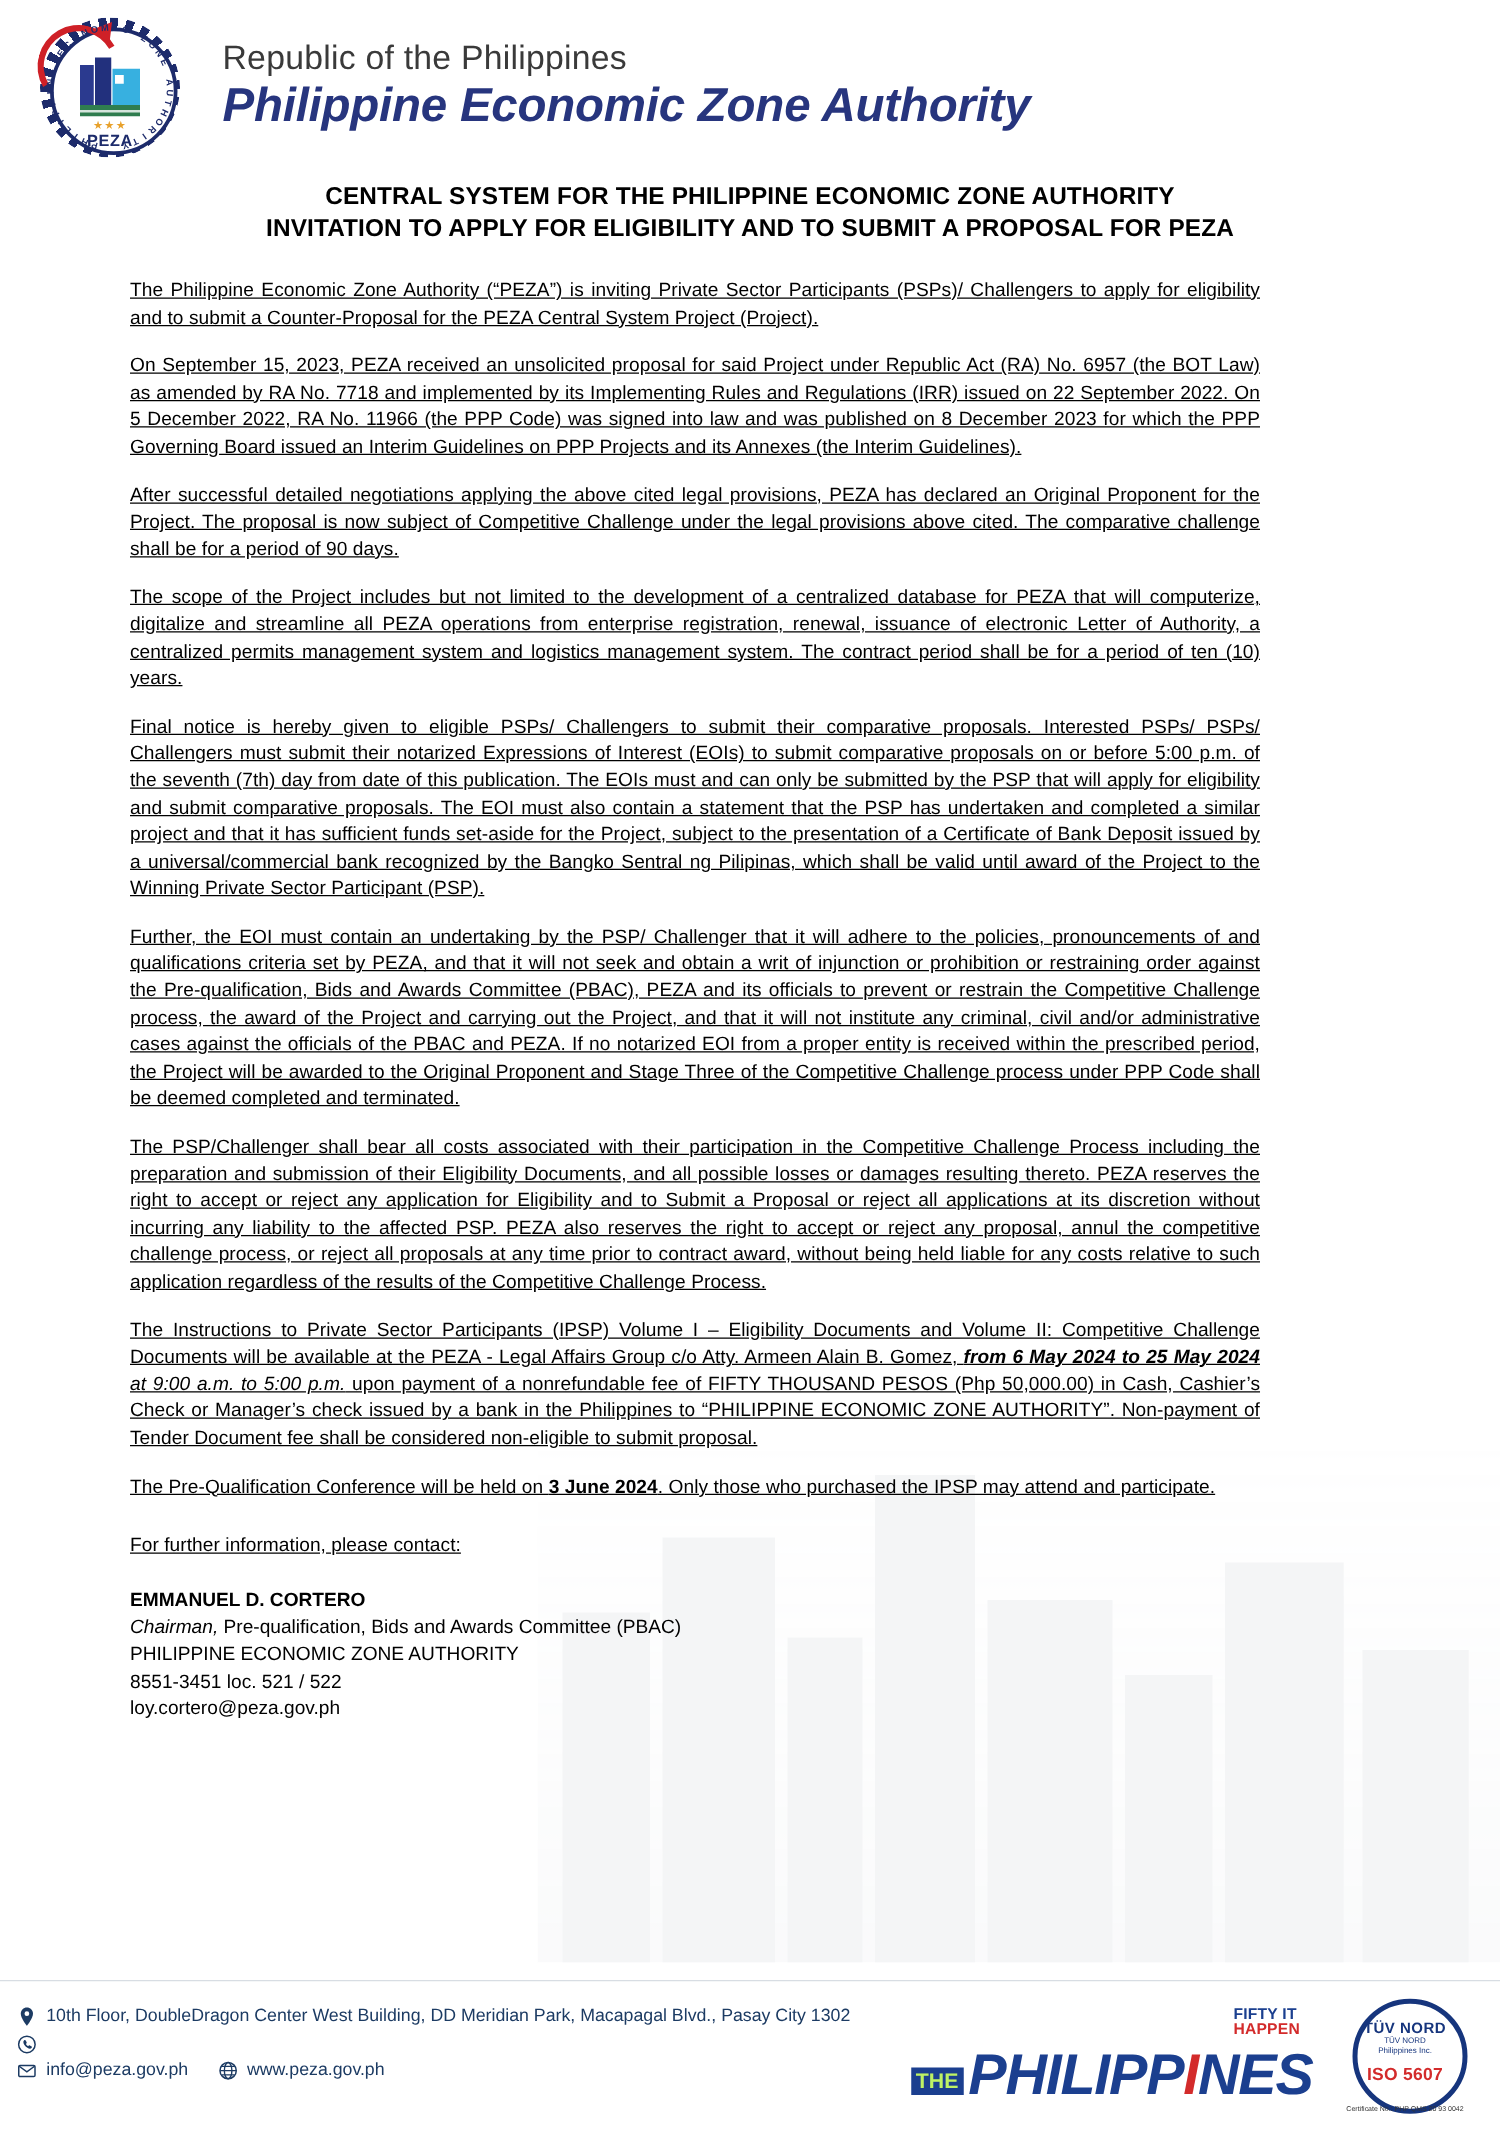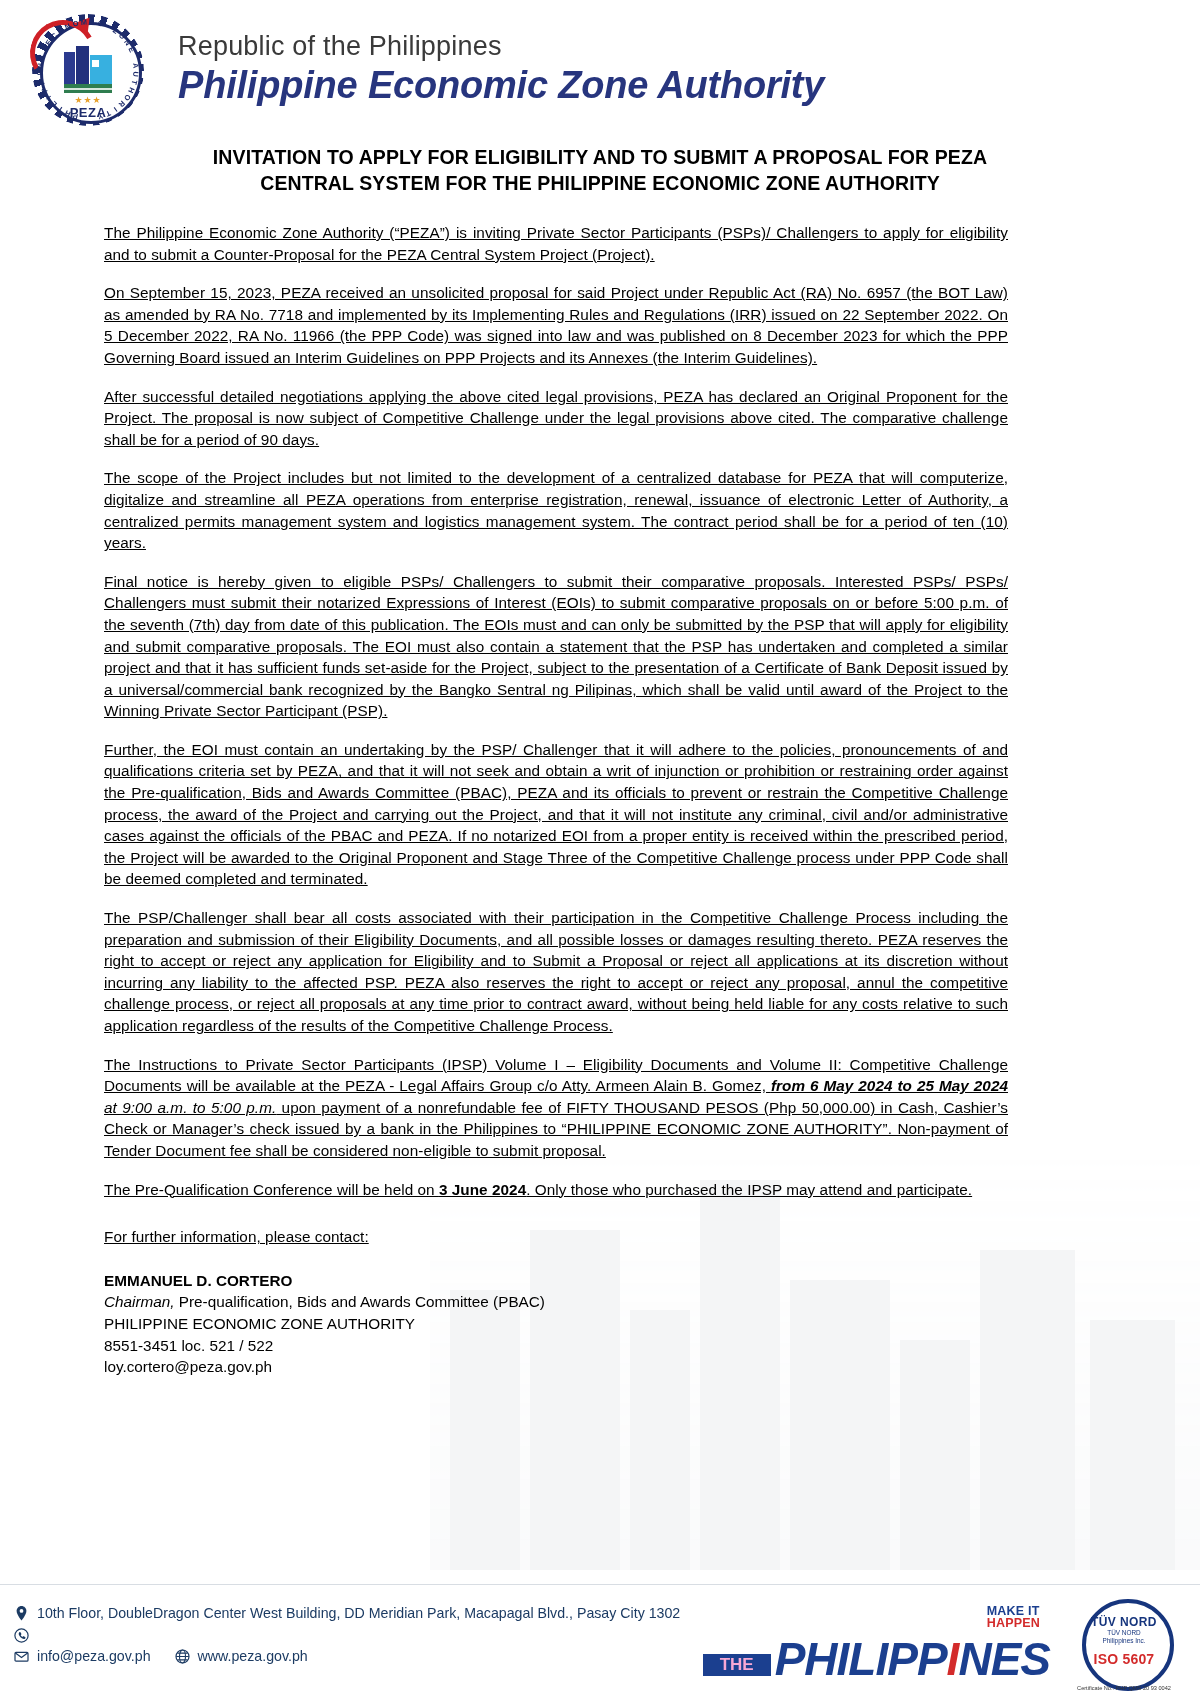--- a/index.html
+++ b/index.html
@@ -99,22 +99,22 @@
     position:absolute;left:0;bottom:0;width:1200px;height:118px;
     background:#ffffff;border-top:1px solid #d8dde3;
   }
   .fline{position:absolute;left:0;top:0;width:1200px;height:3px;background:#1f3a93;opacity:.0;}
   .fcontact{position:absolute;left:14px;top:16px;font-size:14.2px;color:#1c3b63;
     line-height:25.5px;}
   .fcontact div{display:flex;align-items:center;gap:8px;}
   .fico{width:15px;height:17px;display:inline-block;position:relative;flex:0 0 15px;}
 
   .ph-brand{position:absolute;right:150px;bottom:22px;display:flex;align-items:flex-end;gap:4px;}
-  .the-box{background:#1b3f8f;color:#f9a8d4;font-weight:bold;font-size:17px;
-    padding:2px 17px;line-height:18px;margin-bottom:5px;}
+  .the-box{background:#1b3f8f;color:#bef264;font-weight:bold;font-size:17px;
+    padding:2px 4px;line-height:18px;margin-bottom:5px;}
   .ph-word{font-weight:bold;font-style:italic;font-size:46px;color:#1b3f8f;
     letter-spacing:-1px;line-height:44px;}
   .ph-word .dotred{color:#d32b2b;}
   .ph-word .dotblue{color:#1b3f8f;}
   .mih{position:absolute;right:160px;bottom:74px;text-align:left;line-height:12px;}
   .mih .l1{font-size:12.5px;font-weight:bold;color:#1b3f8f;letter-spacing:.2px;}
   .mih .l2{font-size:12.5px;font-weight:bold;color:#d32b2b;letter-spacing:.2px;}
 
   .tuv{position:absolute;right:28px;bottom:8px;width:96px;height:96px;}
   .tuv-circle{
@@ -202,22 +202,22 @@
         </div>
     </div>
 
     <div class="head-text">
       <div class="rep">Republic of the Philippines</div>
       <div class="pea">Philippine Economic Zone Authority</div>
     </div>
   </div>
 
   <div class="title">
+    <span style="display: block;">CENTRAL SYSTEM FOR THE PHILIPPINE ECONOMIC ZONE AUTHORITY</span>
     <span style="display: block;">INVITATION TO APPLY FOR ELIGIBILITY AND TO SUBMIT A PROPOSAL FOR PEZA</span>
-    <span style="display: block;">CENTRAL SYSTEM FOR THE PHILIPPINE ECONOMIC ZONE AUTHORITY</span>
   </div>
 
   <div class="body">
     <p>The Philippine Economic Zone Authority (“PEZA”) is inviting Private Sector Participants (PSPs)/ Challengers to apply for eligibility and to submit a Counter-Proposal for the PEZA Central System Project (Project).</p>
     <p>On September 15, 2023, PEZA received an unsolicited proposal for said Project under Republic Act (RA) No. 6957 (the BOT Law) as amended by RA No. 7718 and implemented by its Implementing Rules and Regulations (IRR) issued on 22 September 2022. On 5 December 2022, RA No. 11966 (the PPP Code) was signed into law and was published on 8 December 2023 for which the PPP Governing Board issued an Interim Guidelines on PPP Projects and its Annexes (the Interim Guidelines).</p>
     <p>After successful detailed negotiations applying the above cited legal provisions, PEZA has declared an Original Proponent for the Project. The proposal is now subject of Competitive Challenge under the legal provisions above cited. The comparative challenge shall be for a period of 90 days.</p>
     <p>The scope of the Project includes but not limited to the development of a centralized database for PEZA that will computerize, digitalize and streamline all PEZA operations from enterprise registration, renewal, issuance of electronic Letter of Authority, a centralized permits management system and logistics management system. The contract period shall be for a period of ten (10) years.</p>
     <p>Final notice is hereby given to eligible PSPs/ Challengers to submit their comparative proposals. Interested PSPs/ PSPs/ Challengers must submit their notarized Expressions of Interest (EOIs) to submit comparative proposals on or before 5:00 p.m. of the seventh (7th) day from date of this publication. The EOIs must and can only be submitted by the PSP that will apply for eligibility and submit comparative proposals. The EOI must also contain a statement that the PSP has undertaken and completed a similar project and that it has sufficient funds set-aside for the Project, subject to the presentation of a Certificate of Bank Deposit issued by a universal/commercial bank recognized by the Bangko Sentral ng Pilipinas, which shall be valid until award of the Project to the Winning Private Sector Participant (PSP).</p>
     <p>Further, the EOI must contain an undertaking by the PSP/ Challenger that it will adhere to the policies, pronouncements of and qualifications criteria set by PEZA, and that it will not seek and obtain a writ of injunction or prohibition or restraining order against the Pre-qualification, Bids and Awards Committee (PBAC), PEZA and its officials to prevent or restrain the Competitive Challenge process, the award of the Project and carrying out the Project, and that it will not institute any criminal, civil and/or administrative cases against the officials of the PBAC and PEZA. If no notarized EOI from a proper entity is received within the prescribed period, the Project will be awarded to the Original Proponent and Stage Three of the Competitive Challenge process under PPP Code shall be deemed completed and terminated.</p>
     <p>The PSP/Challenger shall bear all costs associated with their participation in the Competitive Challenge Process including the preparation and submission of their Eligibility Documents, and all possible losses or damages resulting thereto. PEZA reserves the right to accept or reject any application for Eligibility and to Submit a Proposal or reject all applications at its discretion without incurring any liability to the affected PSP. PEZA also reserves the right to accept or reject any proposal, annul the competitive challenge process, or reject all proposals at any time prior to contract award, without being held liable for any costs relative to such application regardless of the results of the Competitive Challenge Process.</p>
@@ -275,21 +275,21 @@
               <circle cx="7.5" cy="8.5" r="6.5" fill="none" stroke="#1c3b63" stroke-width="1.2"></circle>
               <ellipse cx="7.5" cy="8.5" rx="3" ry="6.5" fill="none" stroke="#1c3b63" stroke-width="1.1"></ellipse>
               <path d="M1.2 8.5h12.6M2.3 5.1h10.4M2.3 11.9h10.4" stroke="#1c3b63" stroke-width="1.1" fill="none"></path>
             </svg>
         </span>
         <span>www.peza.gov.ph</span>
       </div>
     </div>
 
     <div class="mih">
-      <div class="l1">MAKE IT</div>
+      <div class="l1">FIFTY IT</div>
       <div class="l2">HAPPEN</div>
     </div>
 
     <div class="ph-brand">
       <span class="the-box">THE</span>
       <span class="ph-word">PHILIPP<span class="dotred">I</span>N<span class="dotblue">E</span>S</span>
     </div>
 
     <div class="tuv">
       <div class="tuv-circle"></div>

